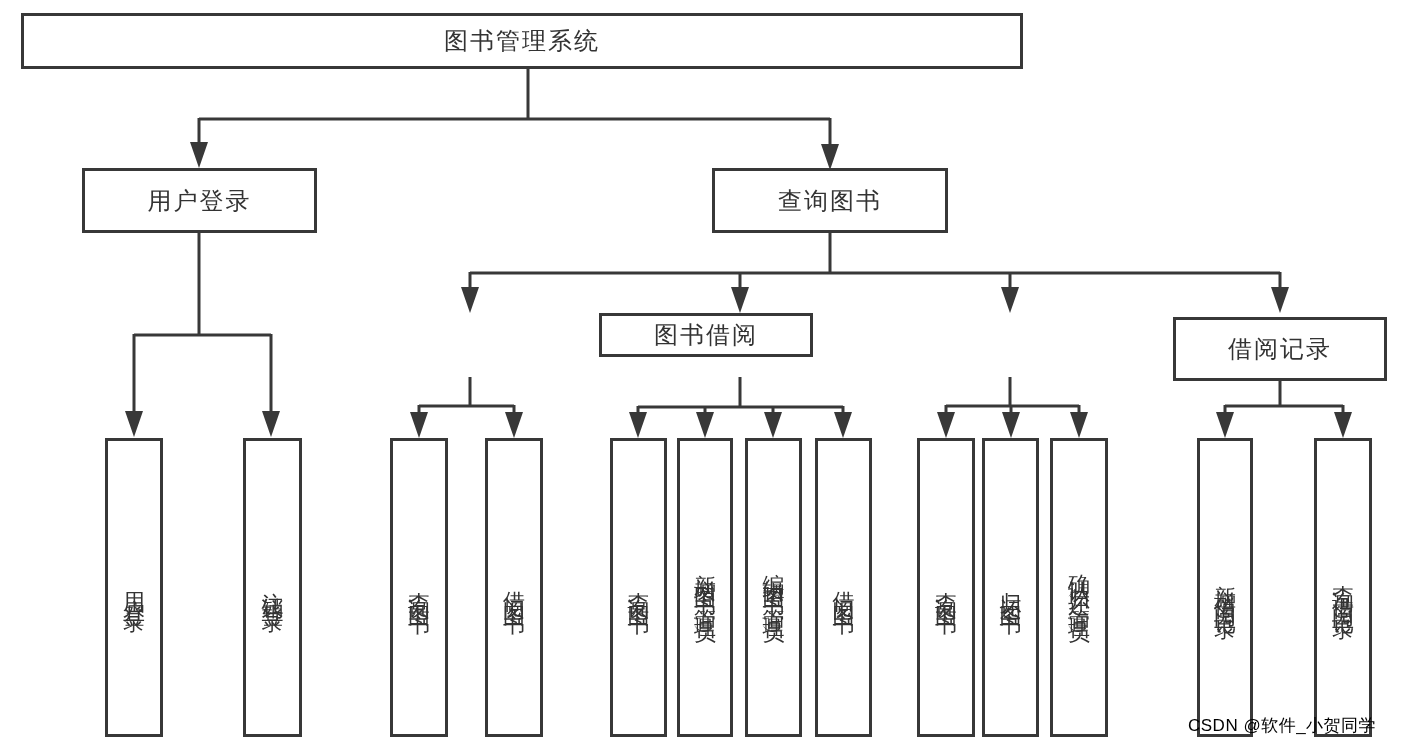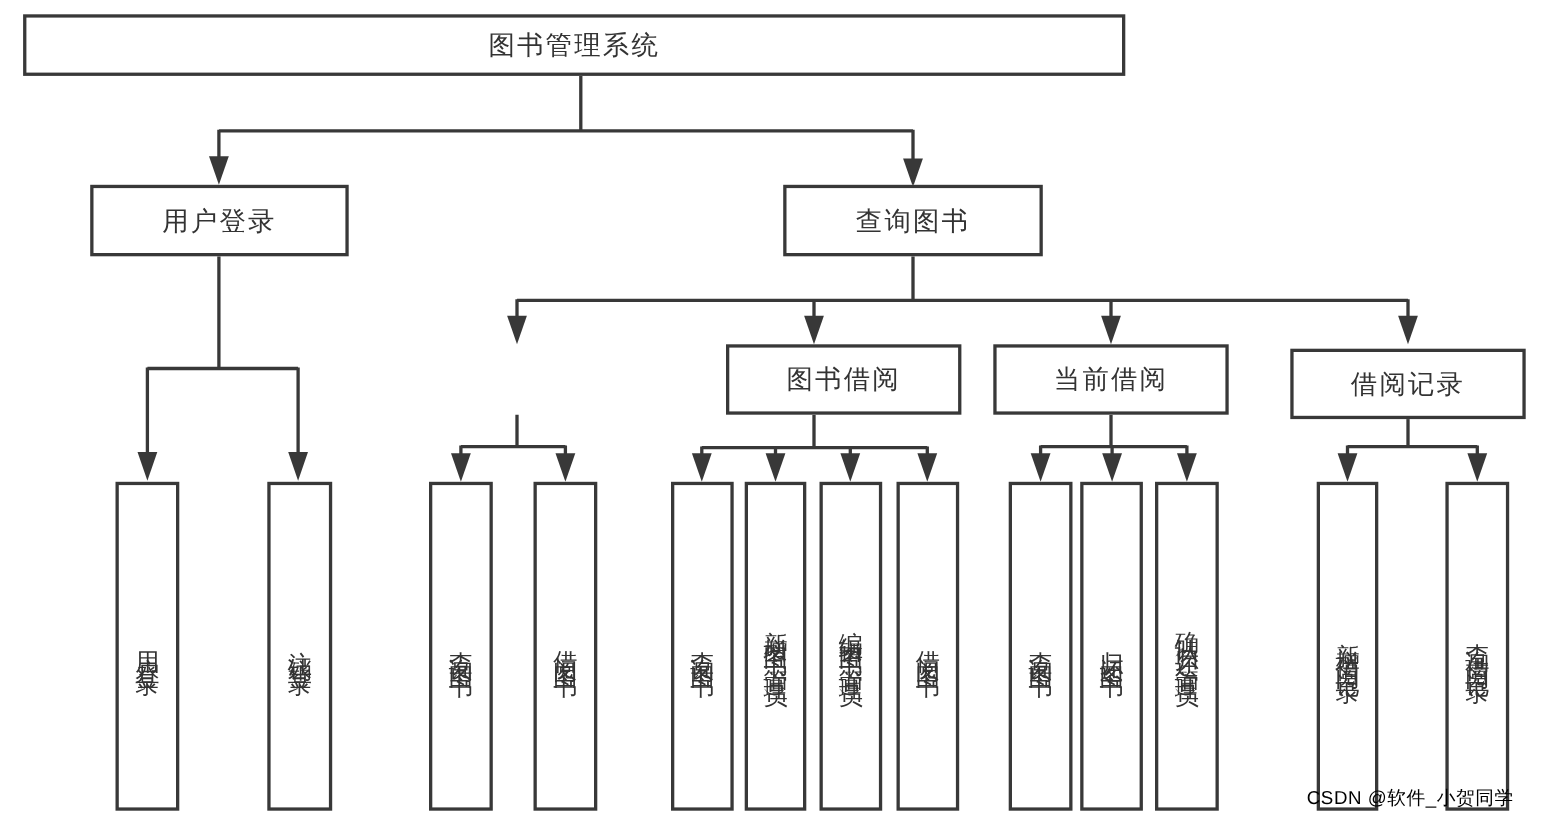--- a/index.html
+++ b/index.html
@@ -64,22 +64,21 @@
       <polygon points="1216,412 1234,412 1225,438"></polygon>
       <polygon points="1334,412 1352,412 1343,438"></polygon>
     </g>
   </svg>
 
   <div class="box" style="left:21px;top:13px;width:1002px;height:56px">图书管理系统</div>
 
   <div class="box" style="left:82px;top:168px;width:235px;height:65px">用户登录</div>
   <div class="box" style="left:712px;top:168px;width:236px;height:65px">查询图书</div>
 
-  <div class="box" style="left:660px;top:313px;width:214px;height:64px">图书借阅</div>
-  <div class="box" style="left:903px;top:313px;width:214px;height:64px">当前借阅</div>
+  <div class="box" style="left:599px;top:313px;width:214px;height:44px">图书借阅</div>
   <div class="box" style="left:1173px;top:317px;width:214px;height:64px">借阅记录</div>
 
   <div class="box tall" style="left:105px;top:438px;width:58px;height:299px">用户登录</div>
   <div class="box tall" style="left:243px;top:438px;width:59px;height:299px">注销登录</div>
 
   <div class="box tall" style="left:390px;top:438px;width:58px;height:299px">查询图书</div>
   <div class="box tall" style="left:485px;top:438px;width:58px;height:299px">借阅图书</div>
 
   <div class="box tall" style="left:610px;top:438px;width:57px;height:299px">查询图书</div>
   <div class="box tall" style="left:677px;top:438px;width:56px;height:299px">新增图书（管理员）</div>

